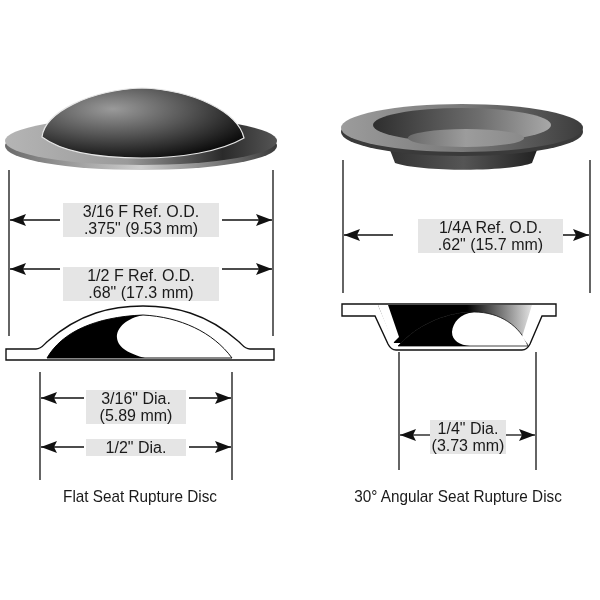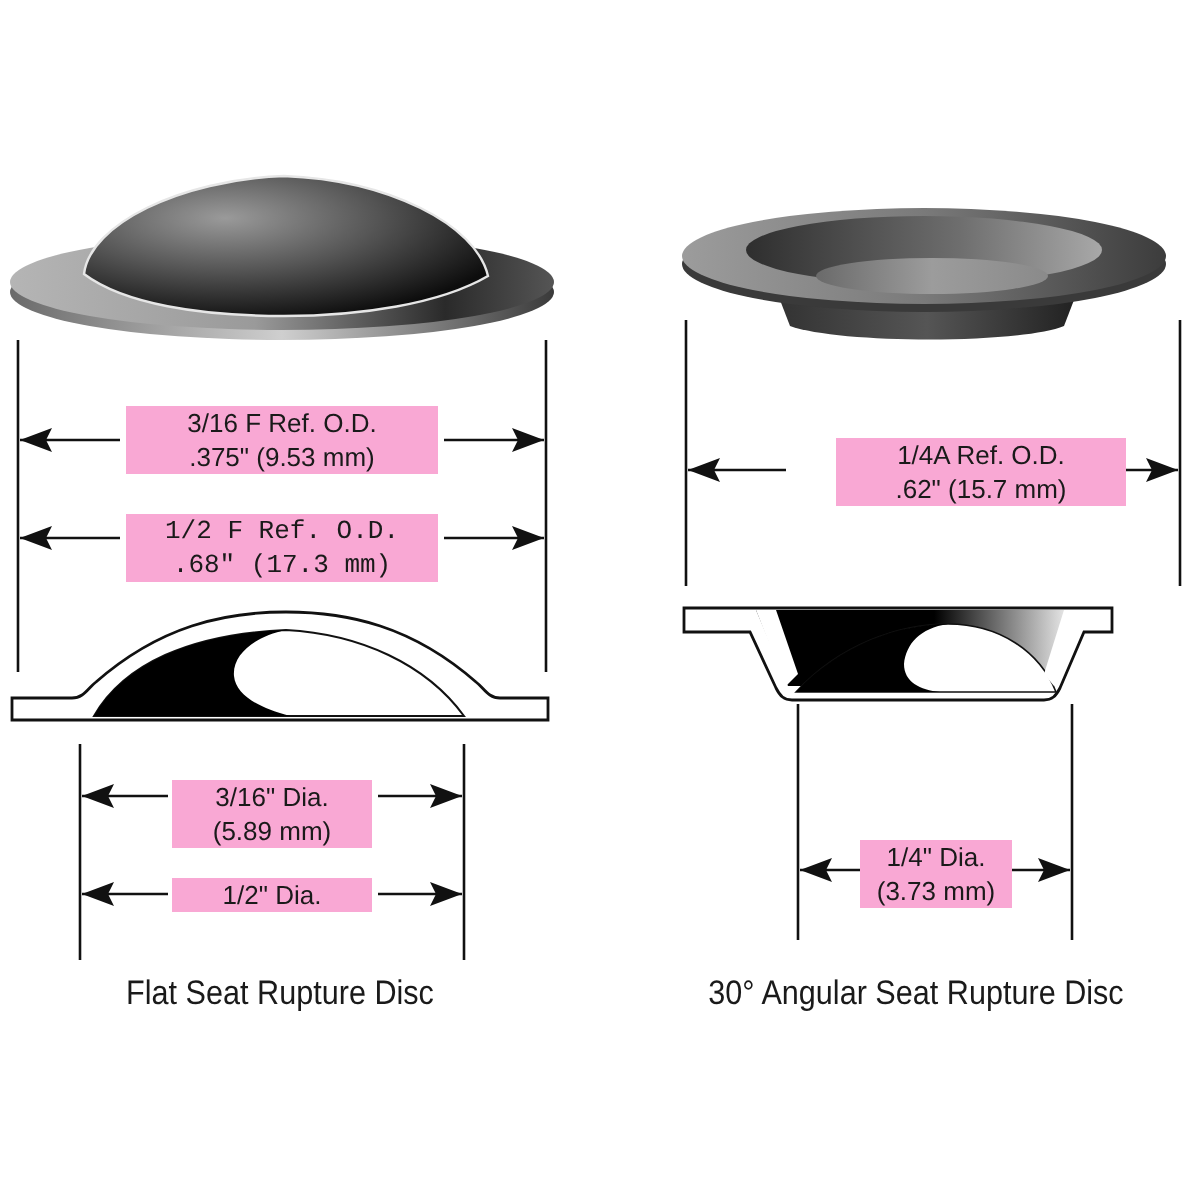--- a/index.html
+++ b/index.html
@@ -1,20 +1,20 @@
 <!DOCTYPE html>
 <html><head>
 <meta charset="utf-8">
 <style>
   html, body { margin:0; padding:0; background:#ffffff; }
   body { width:600px; height:600px; position:relative; overflow:hidden;
          font-family: "Liberation Sans", sans-serif; color:#111; }
   svg.art { position:absolute; left:0; top:0; }
-  .lbl { position:absolute; text-align:center; font-size:13px; line-height:17px;
-         background:#f9a8d4; color:#1a1a1a; }
+  .lbl { position:absolute; text-align:center; font-size:16px; line-height:17px;
+         background:#e5e5e5; color:#1a1a1a; }
   .caption { position:absolute; font-size:17px; color:#1a1a1a; text-align:center;
              transform:scaleX(0.9); transform-origin:center; }
 </style>
 </head>
 <body>
 
 <svg class="art" width="600" height="600" viewBox="0 0 600 600">
   <defs>
     <linearGradient id="rimL" x1="0" x2="1" y1="0" y2="0">
       <stop offset="0" stop-color="#b5b5b5"></stop>
@@ -128,21 +128,21 @@
     <path d="M398,346 C420,322 450,312 474,312 C460,314 453,322 452,332 C452,341 460,345 470,346 Z" fill="#000"></path>
     <path d="M393,343 L378,305 L388,305 L399,337 Z" fill="#fff"></path>
     <path d="M527,343 L542,305 L532,305 L522,337 Z" fill="#fff"></path>
   </g>
 </svg>
 
 <div class="lbl" style="left:63px; top:203px; width:156px;">
   <div>3/16 F Ref. O.D.</div>
   <div>.375" (9.53 mm)</div>
 </div>
-<div class="lbl" style="left:63px; top:257px; width:156px;font-family:Liberation Mono, monospace;">
+<div class="lbl" style="left:63px; top:267px; width:156px;">
   <div>1/2 F Ref. O.D.</div>
   <div>.68" (17.3 mm)</div>
 </div>
 <div class="lbl" style="left:86px; top:390px; width:100px;">
   <div>3/16" Dia.</div>
   <div>(5.89 mm)</div>
 </div>
 <div class="lbl" style="left:86px; top:439px; width:100px;">
   <div>1/2" Dia.</div>
 </div>

